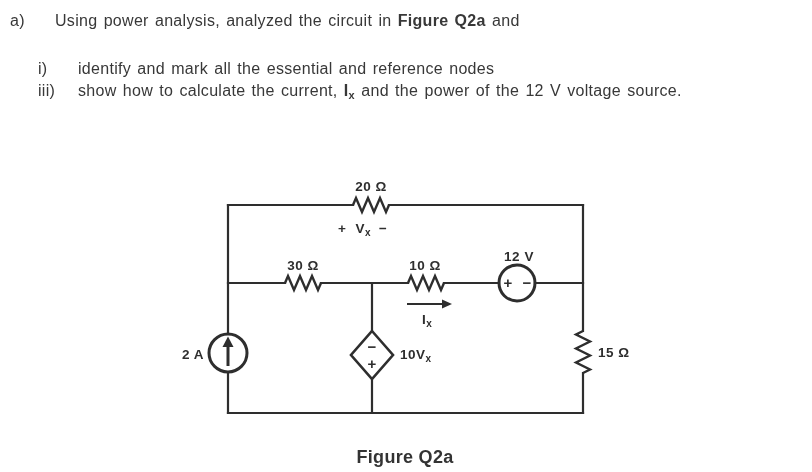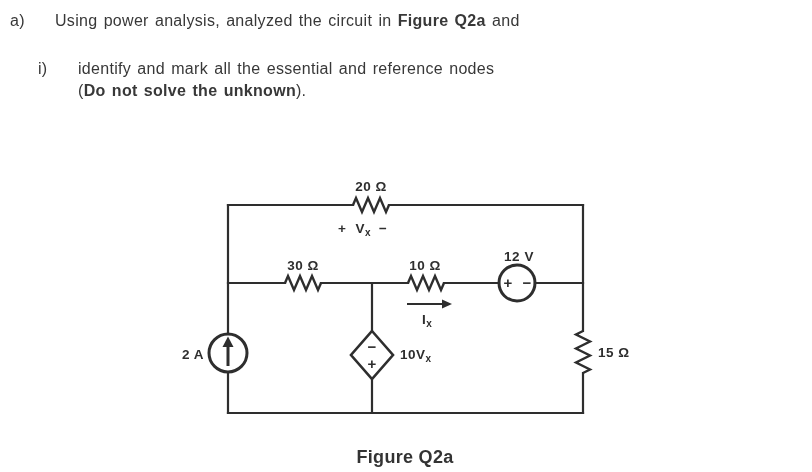--- a/index.html
+++ b/index.html
@@ -59,22 +59,22 @@
       <span class="qlabel">a)</span>
       <span class="stext"><span>Using power analysis, analyzed the circuit in </span><b>Figure Q2a</b><span> and</span></span>
     </div>
 
     <div class="subitems">
       <div class="qrow">
         <span class="slabel">i)</span>
         <span class="stext">identify and mark all the essential and reference nodes</span>
       </div>
       <div class="qrow">
-        <span class="slabel"></span>
-        <span class="stext"><span>(</span><b>Do not solve the unknown</b><span>).</span></span>
+        <span class="slabel">iii)</span>
+        <span class="stext"><span>show how to calculate the current, </span><b><span>I</span><sub class="ix">x</sub></b><span> and the power of the 12 V voltage source.</span></span>
       </div>
     </div>
   </div>
 
   <svg class="circuit" viewBox="0 0 812 472">
 
     <path class="wire" d="M228,205 H353 M389,205 H583"></path>
     <path class="wire" d="M228,283 H285 M321,283 H408 M444,283 H499 M535,283 H583"></path>
     <path class="wire" d="M228,205 V334 M228,372 V413"></path>
     <path class="wire" d="M583,205 V331 M583,373 V413"></path>

